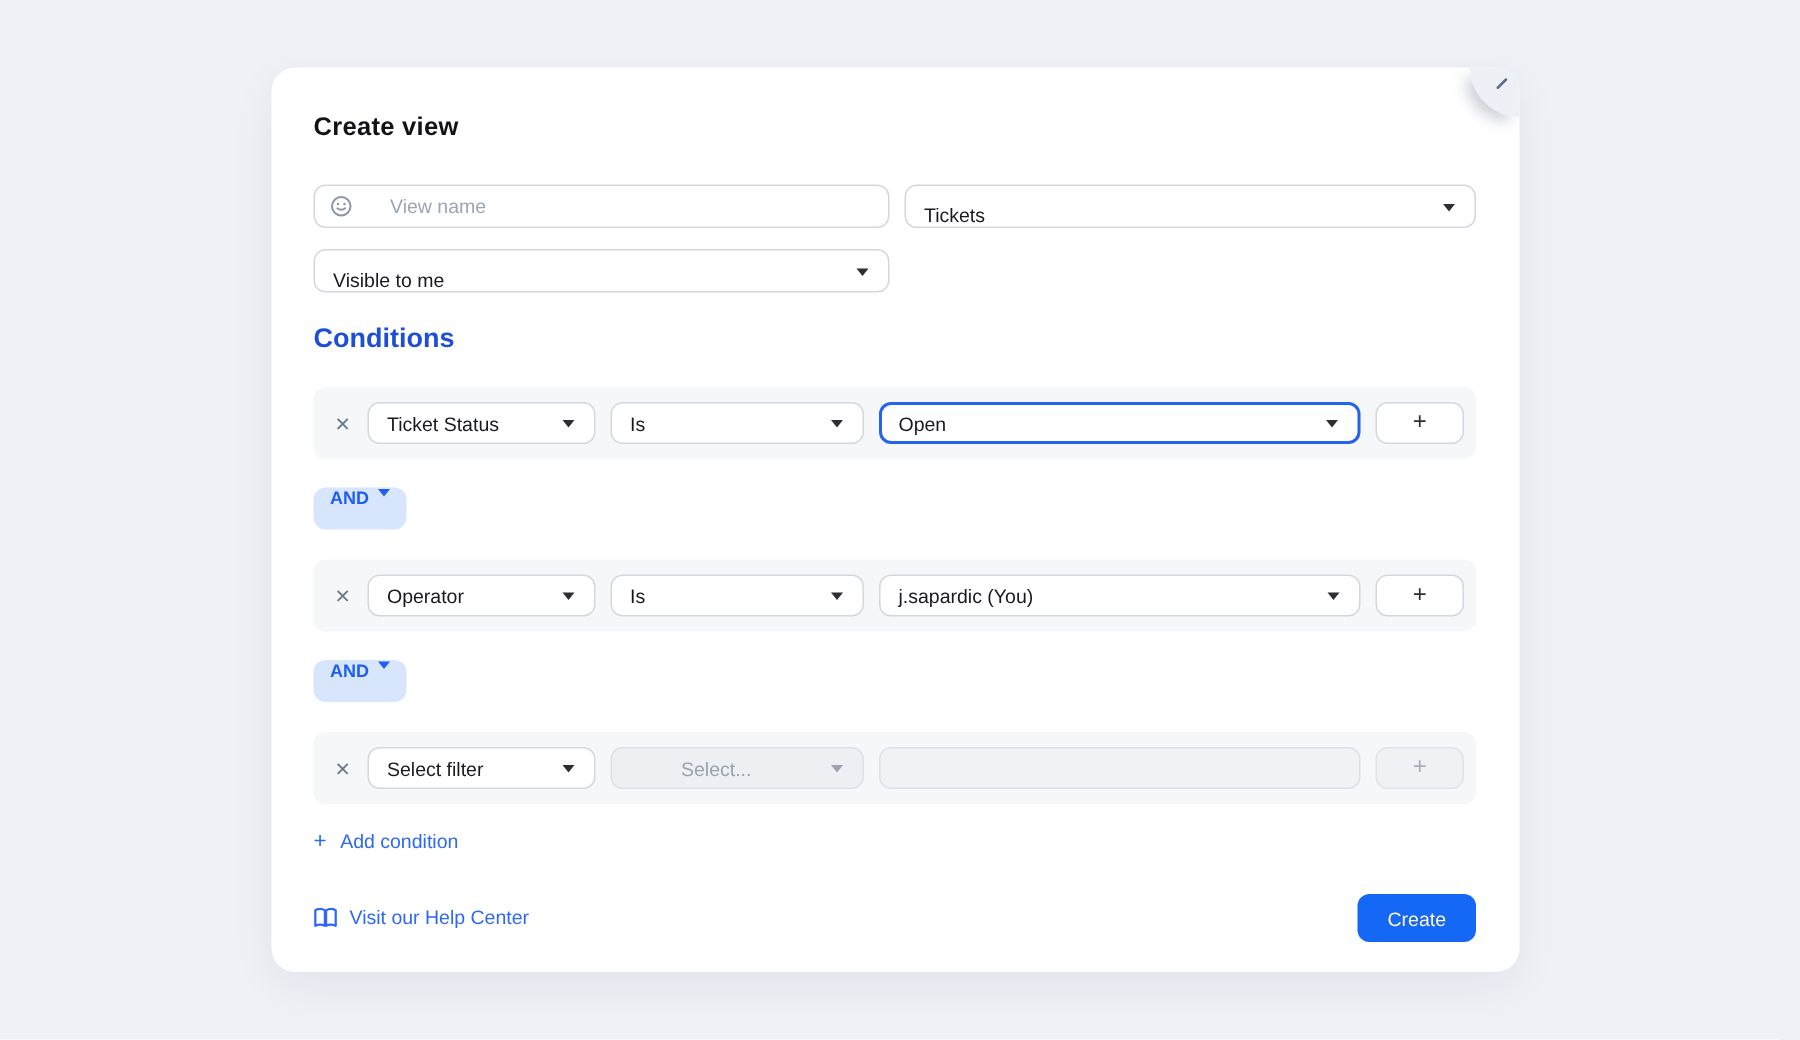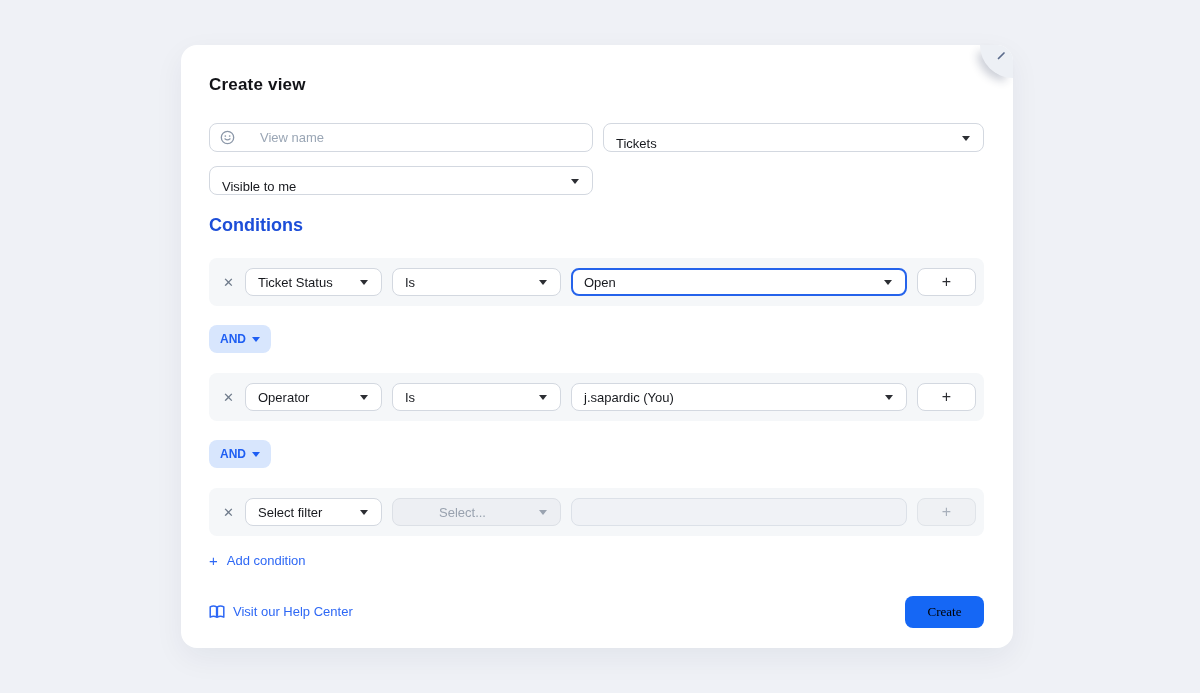--- a/index.html
+++ b/index.html
@@ -72,21 +72,21 @@
   .x-btn {
     width:13px; color:#6E7A8A; font-size:13px; line-height:1;
     cursor:pointer; flex:0 0 auto; text-align:center; font-weight:400;
   }
   .cond-select {
     position:relative; height:28px; background:#fff;
     border:1px solid #D3D8E0; border-radius:8px;
     display:flex; align-items:center; padding:0 28px 0 12px;
     font-size:13px; color:#17191E; cursor:pointer; flex:0 0 auto;
   }
-  .w-filter { width:137px;align-items:center; }
+  .w-filter { width:152px;align-items:center; }
   .w-op { width:169px; }
   .w-value { flex:1 1 auto; }
   .cond-select.focused { border:2px solid #2563EB; padding-left:11px; }
   .cond-select.disabled {
     background:#EDEFF3; border-color:#DCE0E6; color:#99A2AF; cursor:default;padding-left:46px;
   }
   .value-input {
     flex:1 1 auto; height:28px; background:#F0F2F6;
     border:1px solid #DCE1E8; border-radius:8px;
   }
@@ -94,41 +94,41 @@
     flex:0 0 auto; width:59px; height:28px; background:#fff;
     border:1px solid #D3D8E0; border-radius:8px;
     display:flex; align-items:center; justify-content:center;
     font-size:16px; color:#2C2E33; cursor:pointer; line-height:1;
   }
   .plus-btn.disabled { background:#EFF1F4; border-color:#E0E4E9; color:#A8B0BB; cursor:default; }
 
   .and-chip {
     position:absolute; left:28px; width:62px; height:28px;
     background:#D8E6FD; border-radius:8px;
-    display:flex; align-items:center; justify-content:center; gap:6px;
+    display:flex; align-items:flex-start; justify-content:center; gap:6px;
     font-size:12px; font-weight:700; color:#1E5EF3; cursor:pointer;
   }
   .and-1 { top:280px; } .and-2 { top:395px; }
 
   .add-condition {
     position:absolute; left:28px; top:508px;
     display:flex; align-items:center; gap:9px;
     color:#2E68F5; font-size:13px; cursor:pointer;
   }
   .add-condition .plus-glyph { font-size:15px; line-height:1; font-weight:400; }
 
   .help-link {
     position:absolute; left:28px; top:559px;
     display:flex; align-items:center; gap:8px;
     color:#2E68F5; font-size:13px; cursor:pointer;
   }
   .create-btn {
     position:absolute; left:724px; top:551px; width:79px; height:32px;
     background:#1567F5; border:none; border-radius:8px;
-    color:#000000; font-size:13px; font-family:Liberation Serif, serif;
+    color:#fef9c3; font-size:13px; font-family:Liberation Sans, sans-serif;
     display:flex; align-items:center; justify-content:center; cursor:pointer;text-align:center;
   }
 </style>
 </head>
 <body>
 
 <div class="card">
 
   <div class="corner-notch">
     <svg width="9" height="9" viewBox="0 0 9 9">

